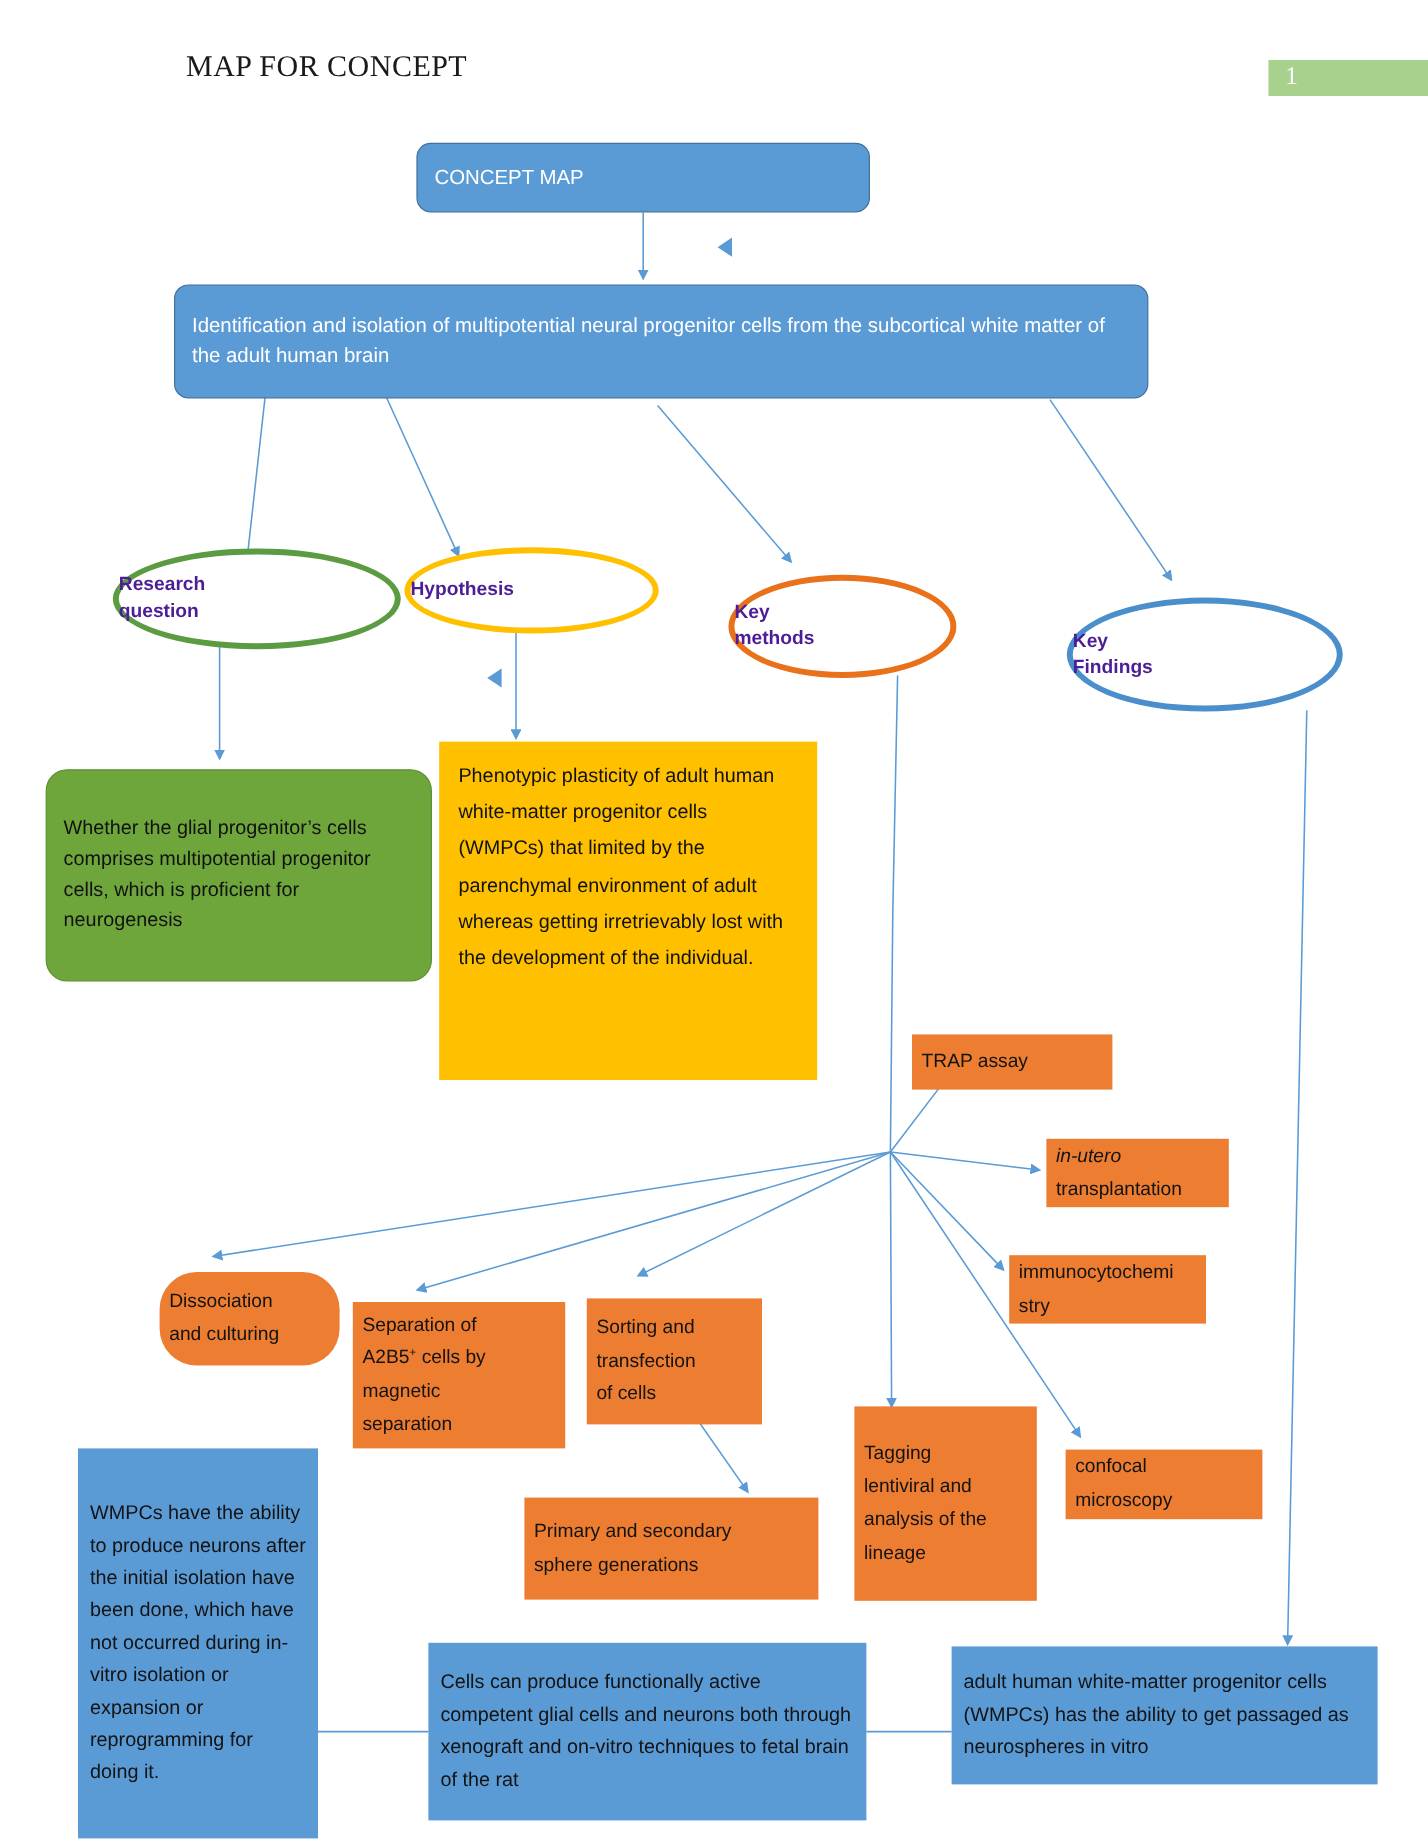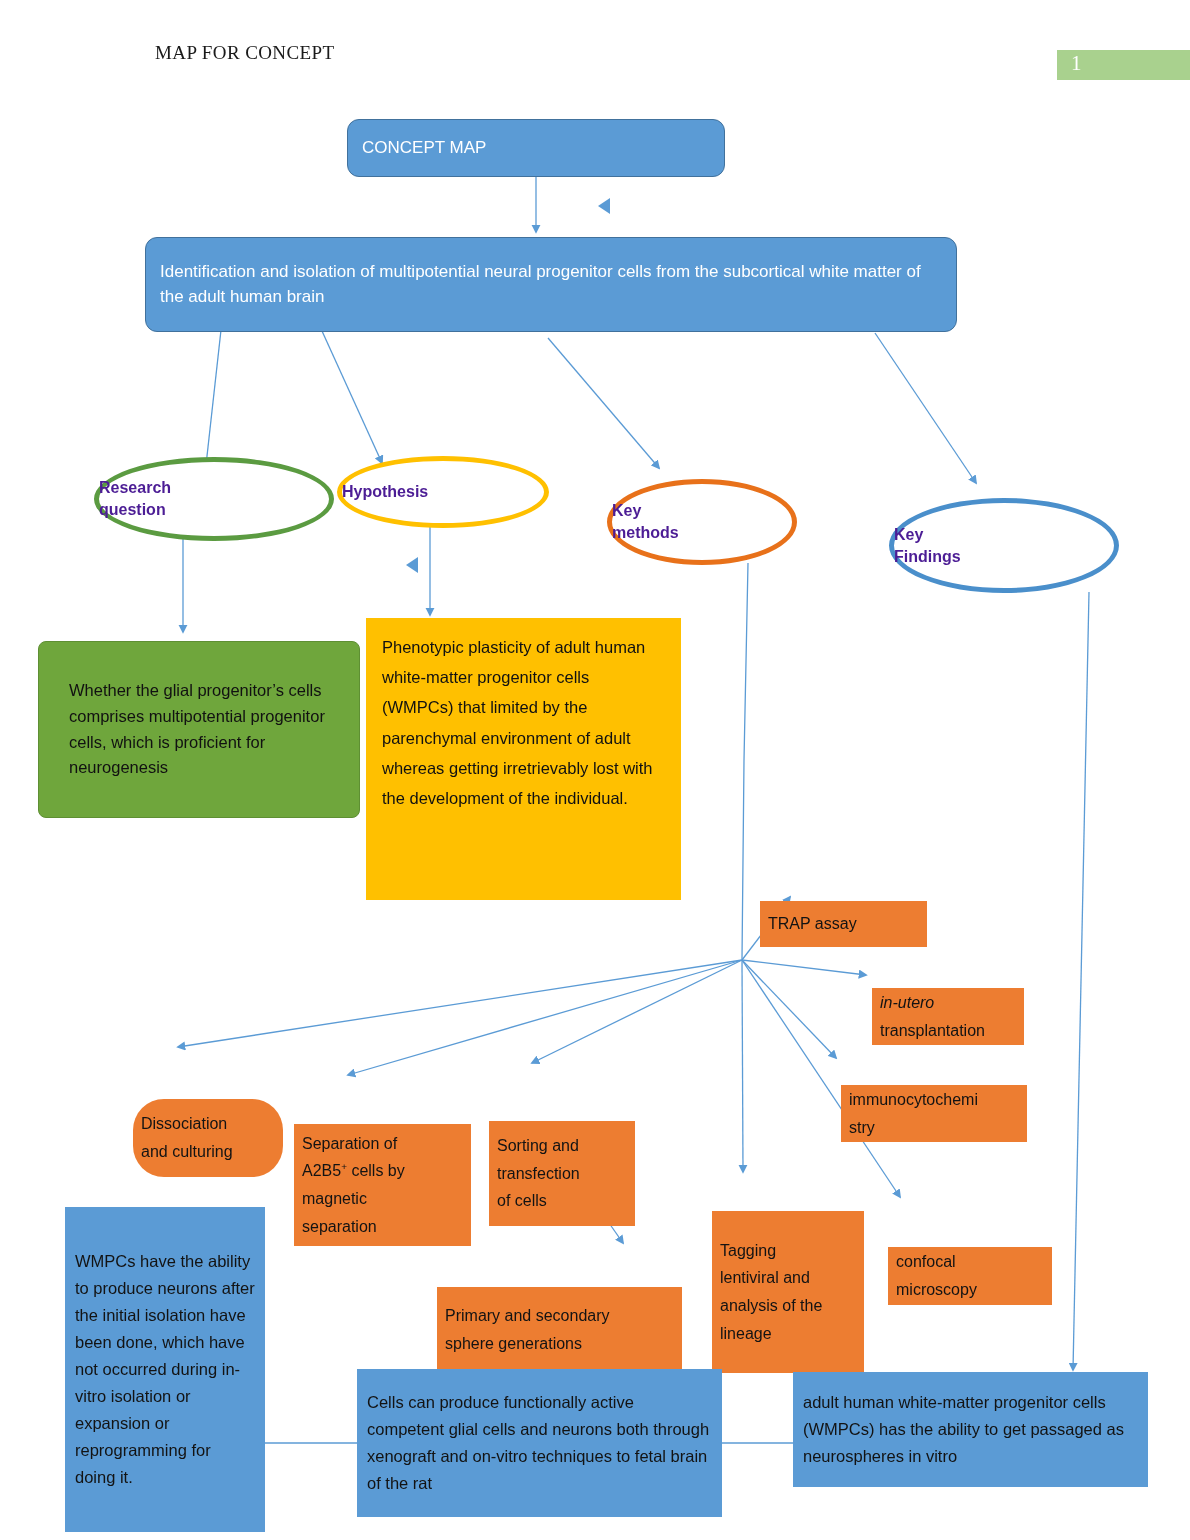--- a/index.html
+++ b/index.html
@@ -40,21 +40,21 @@
     width: 100%;
     white-space: pre-line;
   }
 
   
   #doc-title {
     position: absolute;
     left: 155px;
     top: 42px;
     font-family: "Liberation Serif", serif;
-    font-size: 19px;
+    font-size: 25px;
     color: #1a1a1a;
     letter-spacing: 0.4px;
     z-index: 4;
   }
   #page-badge {
     position: absolute;
     left: 1057px;
     top: 50px;
     width: 133px;
     height: 30px;
@@ -92,43 +92,42 @@
   }
   .ell-green  { border: 5px solid #5B9B41; }
   .ell-yellow { border: 5px solid #FFC000; }
   .ell-orange { border: 5px solid #E8711A; }
   .ell-blue   { border: 5px solid #4A8FCB; }
 
   
   .greenbox {
     background: #6FA63C;
     border: 1px solid #5E8F33;
-    border-radius: 8px;
+    border-radius: 18px;
     color: #111111;
     font-size: 16.5px;
     line-height: 1.55;
-    padding: 8px 30px;
+    padding: 8px 14px;
   }
   .yellowbox {
     background: #FFC000;
     color: #111111;
     font-size: 16.5px;
     line-height: 1.83;
     padding: 14px 16px;
     text-align: left;
     align-items: flex-start;
   }
   .yellowbox > span { text-align: left; }
   .orangebox {
     background: #ED7D31;
     color: #131313;
     font-size: 16px;
     line-height: 1.72;
     padding: 4px 8px;
-    margin-top: 39px;
   }
   .bluebox {
     background: #5B9BD5;
     color: #131313;
     font-size: 16.5px;
     line-height: 1.63;
     padding: 6px 10px;
   }
   .it { font-style: italic; }
   sup { font-size: 0.62em; vertical-align: super; line-height: 0; }
@@ -231,21 +230,21 @@
   </div>
 
   <div class="node orangebox" style="left:760px;top:862px;width:167px;height:46px;">
     <span>TRAP assay</span>
   </div>
 
   <div class="node orangebox" style="left:872px;top:949px;width:152px;height:57px;">
     <span><i class="it">in-utero</i><br><span>transplantation</span></span>
   </div>
 
-  <div class="node orangebox" style="left:841px;top:1046px;width:186px;height:57px;">
+  <div class="node orangebox" style="left:841px;top:1046px;width:164px;height:57px;">
     <span>immunocytochemi
 stry</span>
   </div>
 
   <div class="node orangebox" style="left:133px;top:1060px;width:150px;height:78px;border-radius:31px;">
     <span>Dissociation
 and culturing</span>
   </div>
 
   <div class="node orangebox" style="left:294px;top:1085px;width:177px;height:122px;">

